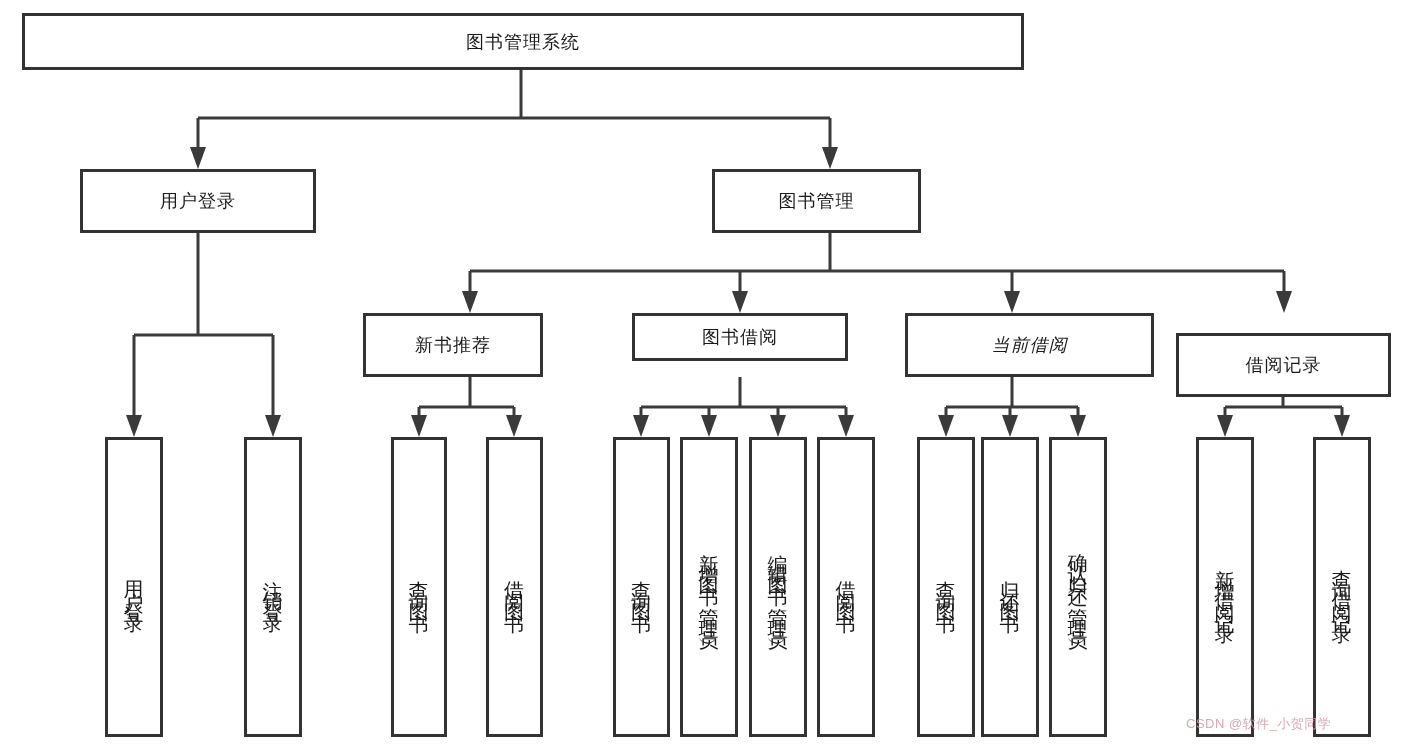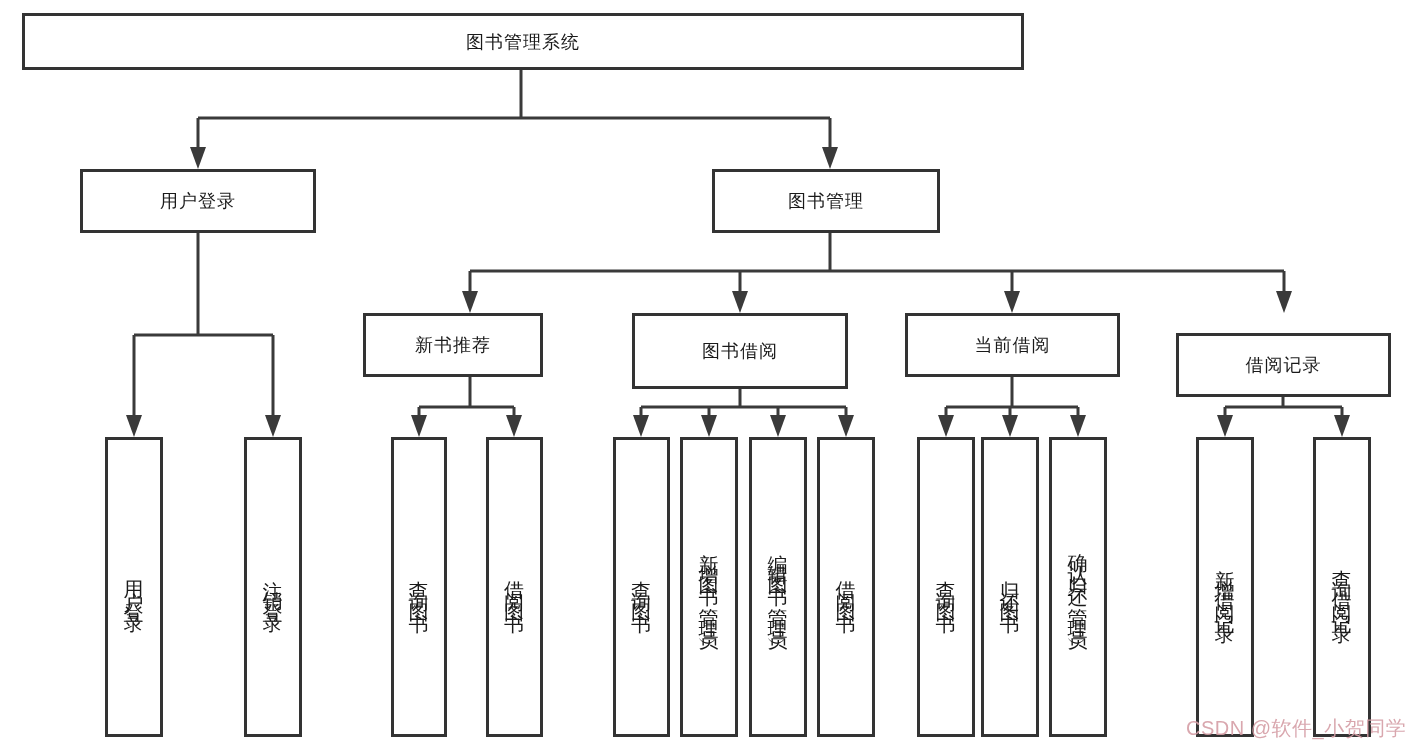--- a/index.html
+++ b/index.html
@@ -34,21 +34,21 @@
     writing-mode:vertical-rl;
     font-size:20px;
     letter-spacing:11px;
     line-height:1.1;
     white-space:nowrap;
   }
   .watermark{
     position:absolute;
     left:1186px;top:715px;
     z-index:3;
-    font-size:20px;
+    font-size:13px;
     letter-spacing:0.5px;
     color:var(--watermark);
     opacity:0.9;
     white-space:nowrap;
   }
 </style>
 </head>
 <body>
 
 <div class="canvas">
@@ -92,32 +92,32 @@
     <g>
       <path d="M1283 377 L1283 407 M1225 407 L1342 407 M1225 407 L1225 420 M1342 407 L1342 420"></path>
       <polygon points="1217,415 1233,415 1225,437"></polygon>
       <polygon points="1334,415 1350,415 1342,437"></polygon>
     </g>
   </svg>
 
   <div class="node hbox" style="left:22px;top:13px;width:1002px;height:57px;">图书管理系统</div>
 
   <div class="node hbox" style="left:80px;top:169px;width:236px;height:64px;">用户登录</div>
-  <div class="node hbox" style="left:712px;top:169px;width:228px;height:64px;">图书管理</div>
+  <div class="node hbox" style="left:712px;top:169px;width:209px;height:64px;">图书管理</div>
 
   <div class="node" style="left:105px;top:437px;width:58px;height:300px;">
     <span class="vtext">用户登录</span>
   </div>
   <div class="node" style="left:244px;top:437px;width:58px;height:300px;">
     <span class="vtext">注销登录</span>
   </div>
 
   <div class="node hbox" style="left:363px;top:313px;width:180px;height:64px;">新书推荐</div>
-  <div class="node hbox" style="left:632px;top:313px;width:216px;height:76px;">图书借阅</div>
-  <div class="node hbox" style="left:905px;top:313px;width:215px;height:64px;">当前借阅</div>
+  <div class="node hbox" style="left:632px;top:313px;width:216px;height:48px;">图书借阅</div>
+  <div class="node hbox" style="left:905px;top:313px;width:249px;height:64px;font-style:italic;">当前借阅</div>
   <div class="node hbox" style="left:1176px;top:313px;width:215px;height:64px;margin-top:20px;">借阅记录</div>
 
   <div class="node" style="left:391px;top:437px;width:56px;height:300px;">
     <span class="vtext">查询图书</span>
   </div>
   <div class="node" style="left:486px;top:437px;width:57px;height:300px;">
     <span class="vtext">借阅图书</span>
   </div>
 
   <div class="node" style="left:613px;top:437px;width:57px;height:300px;">

